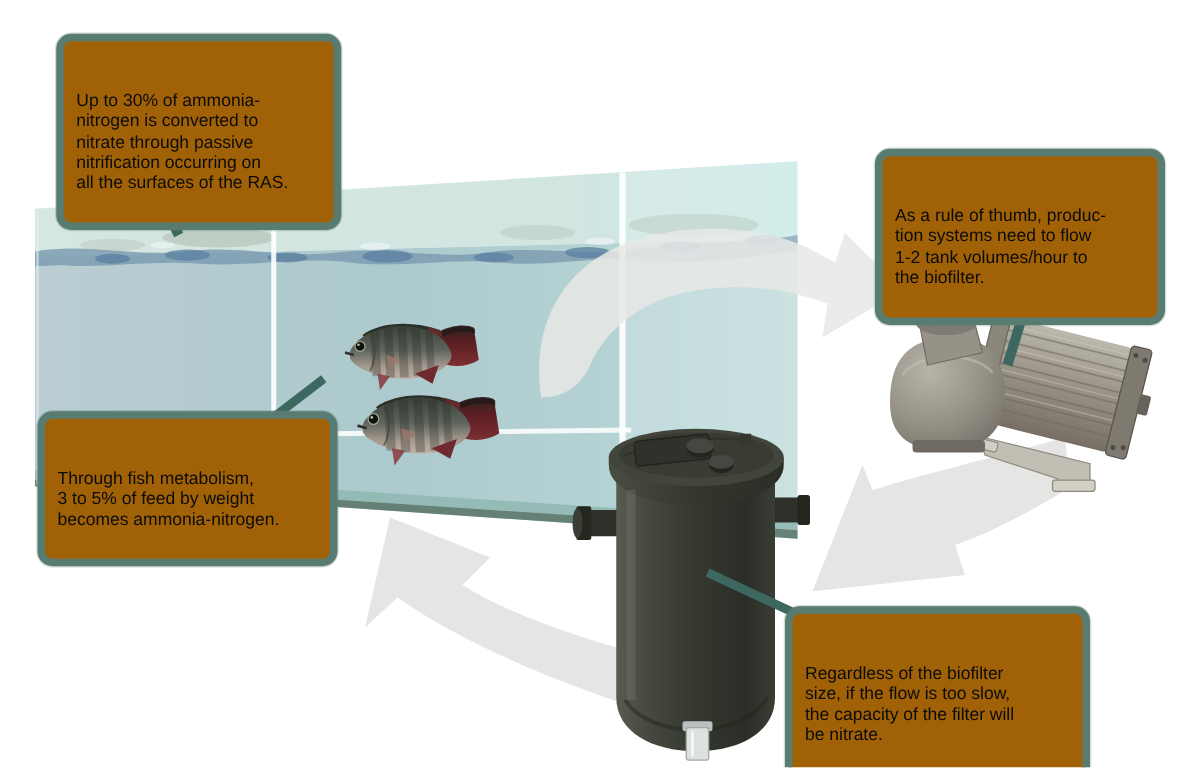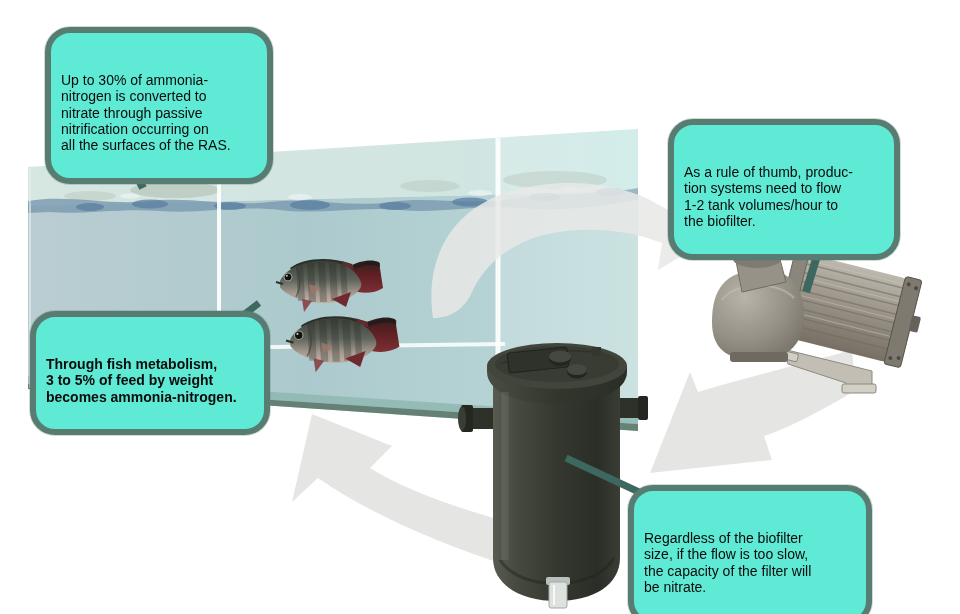--- a/index.html
+++ b/index.html
@@ -2,28 +2,28 @@
 <html><head>
 <meta charset="utf-8">
 <style>
   html,body{margin:0;padding:0;background:#ffffff;}
   .scene{
     position:relative;width:960px;height:614px;overflow:hidden;background:#ffffff;
     font-family:"Liberation Sans", sans-serif;
   }
   .scene svg{position:absolute;left:0;top:0;}
   .callout{
-    position:absolute;background:#5eead4;border:6px solid #587c72;border-radius:25px;
+    position:absolute;background:#a16207;border:6px solid #587c72;border-radius:12px;
     padding:6px 10px 8px 10px;font-size:14px;line-height:1.17;color:#0b0b0b;
     white-space:pre;box-shadow:0 0 0 1px rgba(88,124,114,.28);
   }
   .callout p{margin:0;}
   .c1{left:45px;top:27px;width:196px;}
-  .c2{left:668px;top:119px;width:200px;}
-  .c3{left:30px;top:311px;width:208px;font-weight:bold;}
+  .c2{left:700px;top:119px;width:200px;}
+  .c3{left:30px;top:329px;width:208px;}
   .c4{left:628px;top:485px;width:212px;}
 </style>
 </head>
 <body>
 
 <div class="scene">
 
 <svg width="960" height="614" viewBox="0 0 960 614">
   <defs>
     <linearGradient id="gAbove" x1="0" y1="0" x2="1" y2="0">

